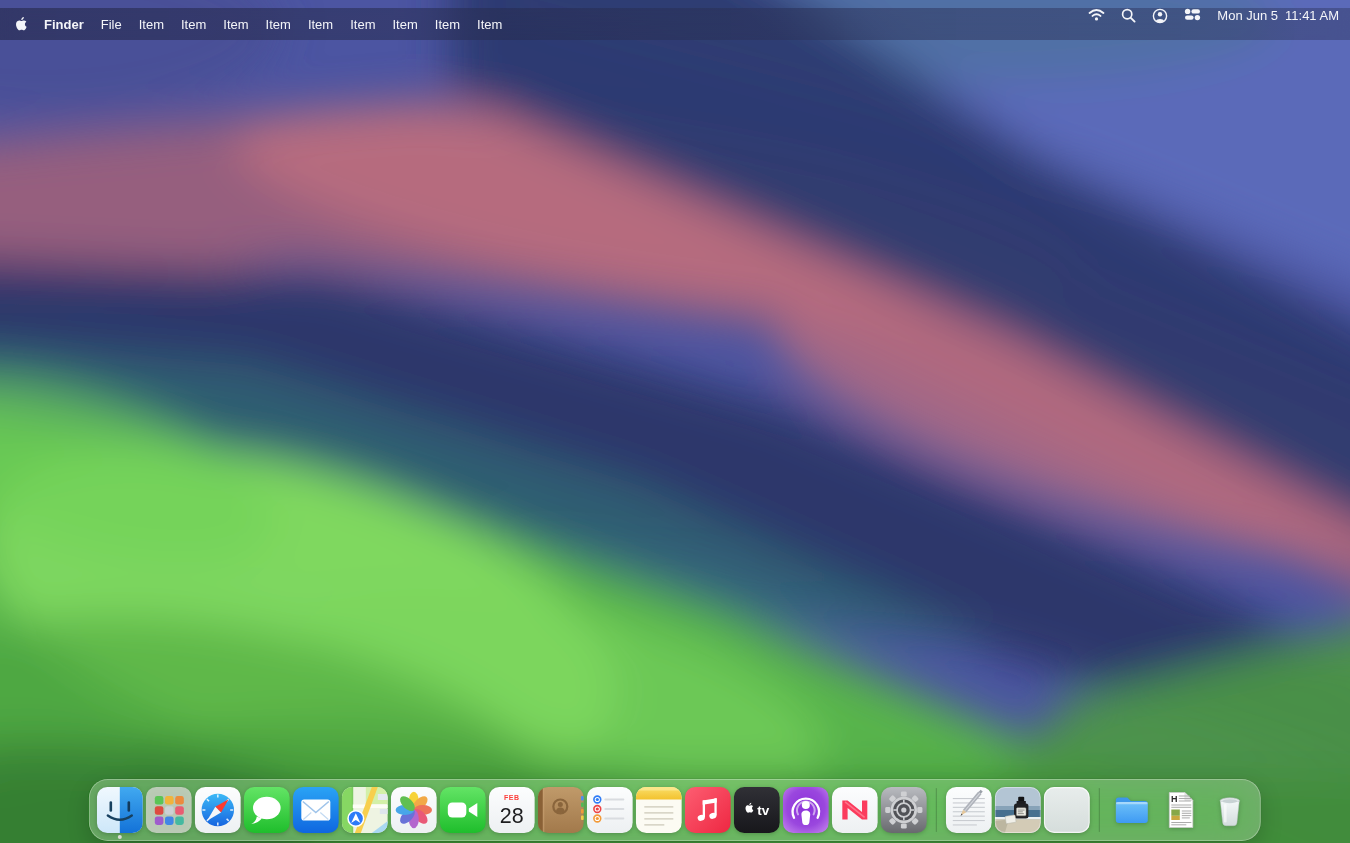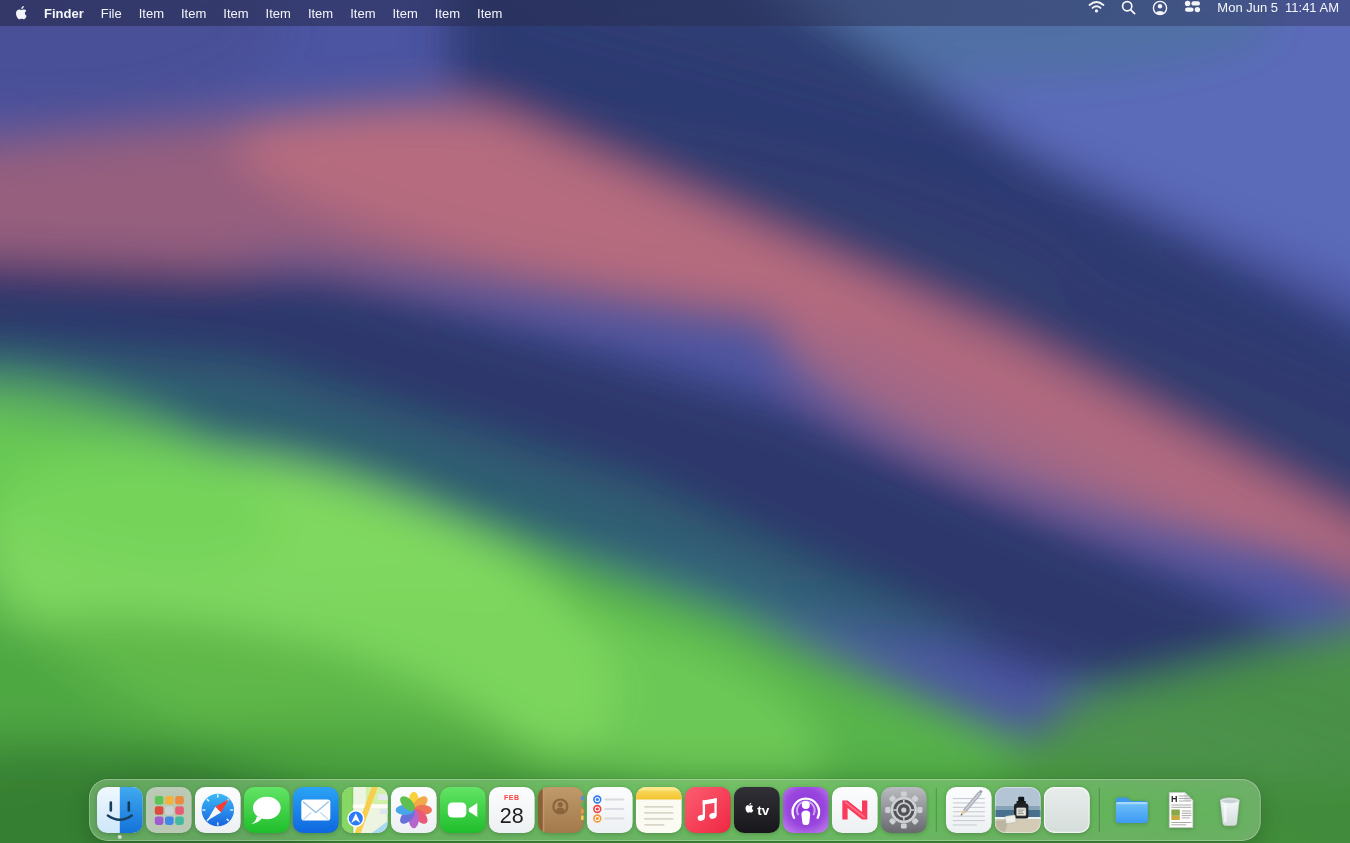--- a/index.html
+++ b/index.html
@@ -2,21 +2,21 @@
 <html><head>
 <meta charset="utf-8">
 <style>
   html,body{margin:0;padding:0;}
   body{width:1350px;height:843px;overflow:hidden;position:relative;
        font-family:"Liberation Sans","DejaVu Sans",sans-serif;-webkit-font-smoothing:antialiased;}
   .screen{position:absolute;inset:0;overflow:hidden;}
   .wp{position:absolute;inset:0;width:100%;height:100%;display:block;}
 
   
-  .menubar{position:absolute;top:0;left:0;right:0;height:26px;z-index:10;
+  .menubar{position:absolute;top:8px;left:0;right:0;height:32px;z-index:10;
     display:flex;justify-content:space-between;align-items:center;
     background:linear-gradient(90deg,rgba(33,36,66,.55),rgba(52,60,104,.50));
     -webkit-backdrop-filter:blur(10px);backdrop-filter:blur(10px);
     color:#f4f5f9;font-size:13px;}
   .mb-left{display:flex;align-items:center;gap:17px;padding-left:14px;height:100%;}
   .mb-right{display:flex;align-items:flex-start;gap:16px;padding-right:11px;height:100%;}
   .apple-wrap{display:flex;align-items:center;}
   .appname{font-weight:bold;}
   .menu-item{white-space:nowrap;}
   .status-ic{display:flex;align-items:center;}

